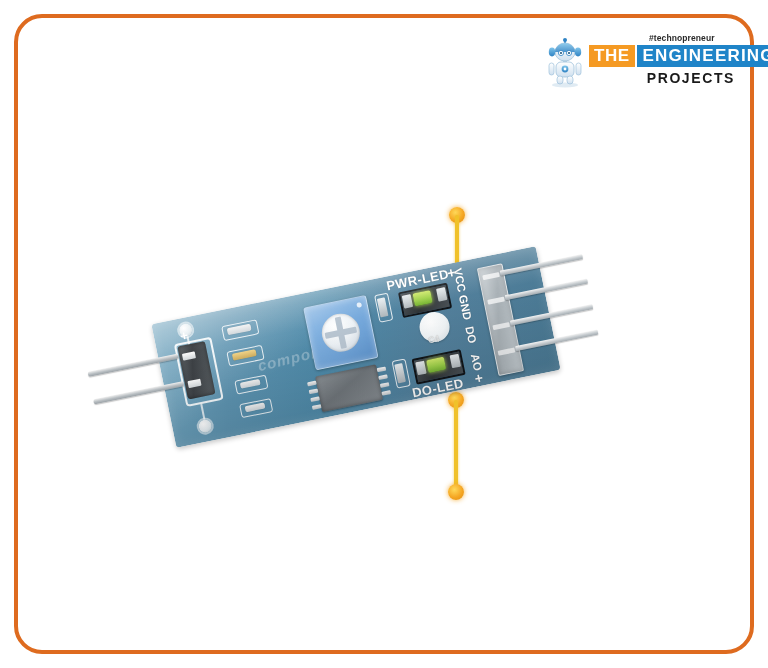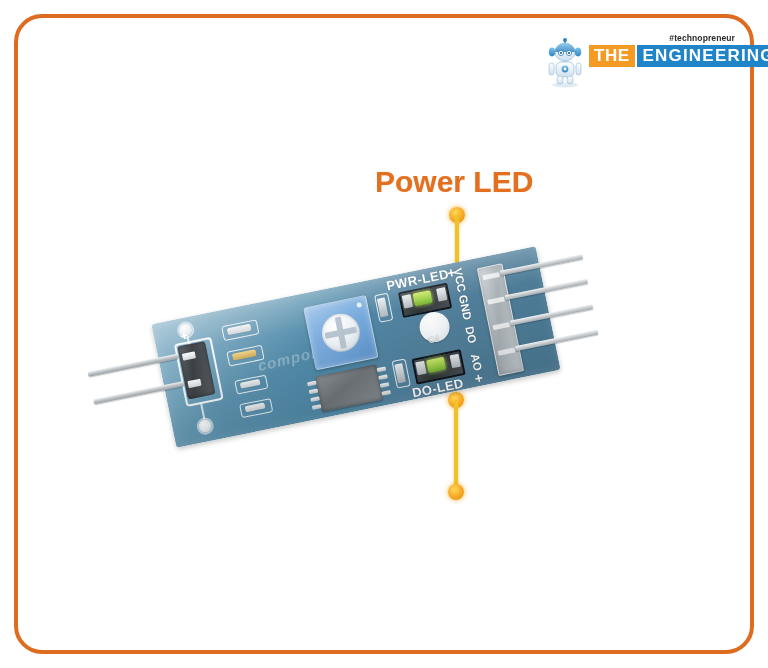--- a/index.html
+++ b/index.html
@@ -17,21 +17,21 @@
     border:4px solid #de6b1f;border-radius:28px;background:transparent;
     box-sizing:content-box;
   }
 
   
   .logo{position:absolute;left:545px;top:32px;width:190px;height:62px;}
   .logo-robot{position:absolute;left:0px;top:4px;width:40px;height:52px;}
   .logo-tag{
     position:absolute;left:104px;top:0px;width:86px;height:12px;
     font-size:8.5px;font-weight:bold;color:#2a2a2a;letter-spacing:.1px;
-    text-align:right;line-height:12px;white-space:nowrap;
+    text-align:left;line-height:12px;white-space:nowrap;
   }
   .logo-row{position:absolute;left:44px;top:13px;height:22px;display:flex;align-items:stretch;}
   .logo-the{
     background:#f59a23;color:#ffffff;font-weight:bold;font-size:17px;
     line-height:22px;padding:0 5px;letter-spacing:.5px;
   }
   .logo-eng{
     background:#1f84c8;color:#ffffff;font-weight:bold;font-size:17px;
     line-height:22px;padding:0 6px;letter-spacing:1.2px;margin-left:2px;
   }
@@ -232,23 +232,23 @@
       </svg>
     </div>
 
     <div class="logo-tag">#technopreneur</div>
 
     <div class="logo-row">
       <span class="logo-the">THE</span>
       <span class="logo-eng">ENGINEERING</span>
     </div>
 
+    <div class="logo-proj">PROJECTS</div>
   </div>
 
-  <div class="callout-label" id="label-power">Power LED</div>
 
 
   <div class="leader" id="leader-power">
     <div class="dot top"></div>
     <div class="stem"></div>
     <div class="dot bot"></div>
   </div>
 
   <div class="leader" id="leader-status">
     <div class="dot top"></div>

